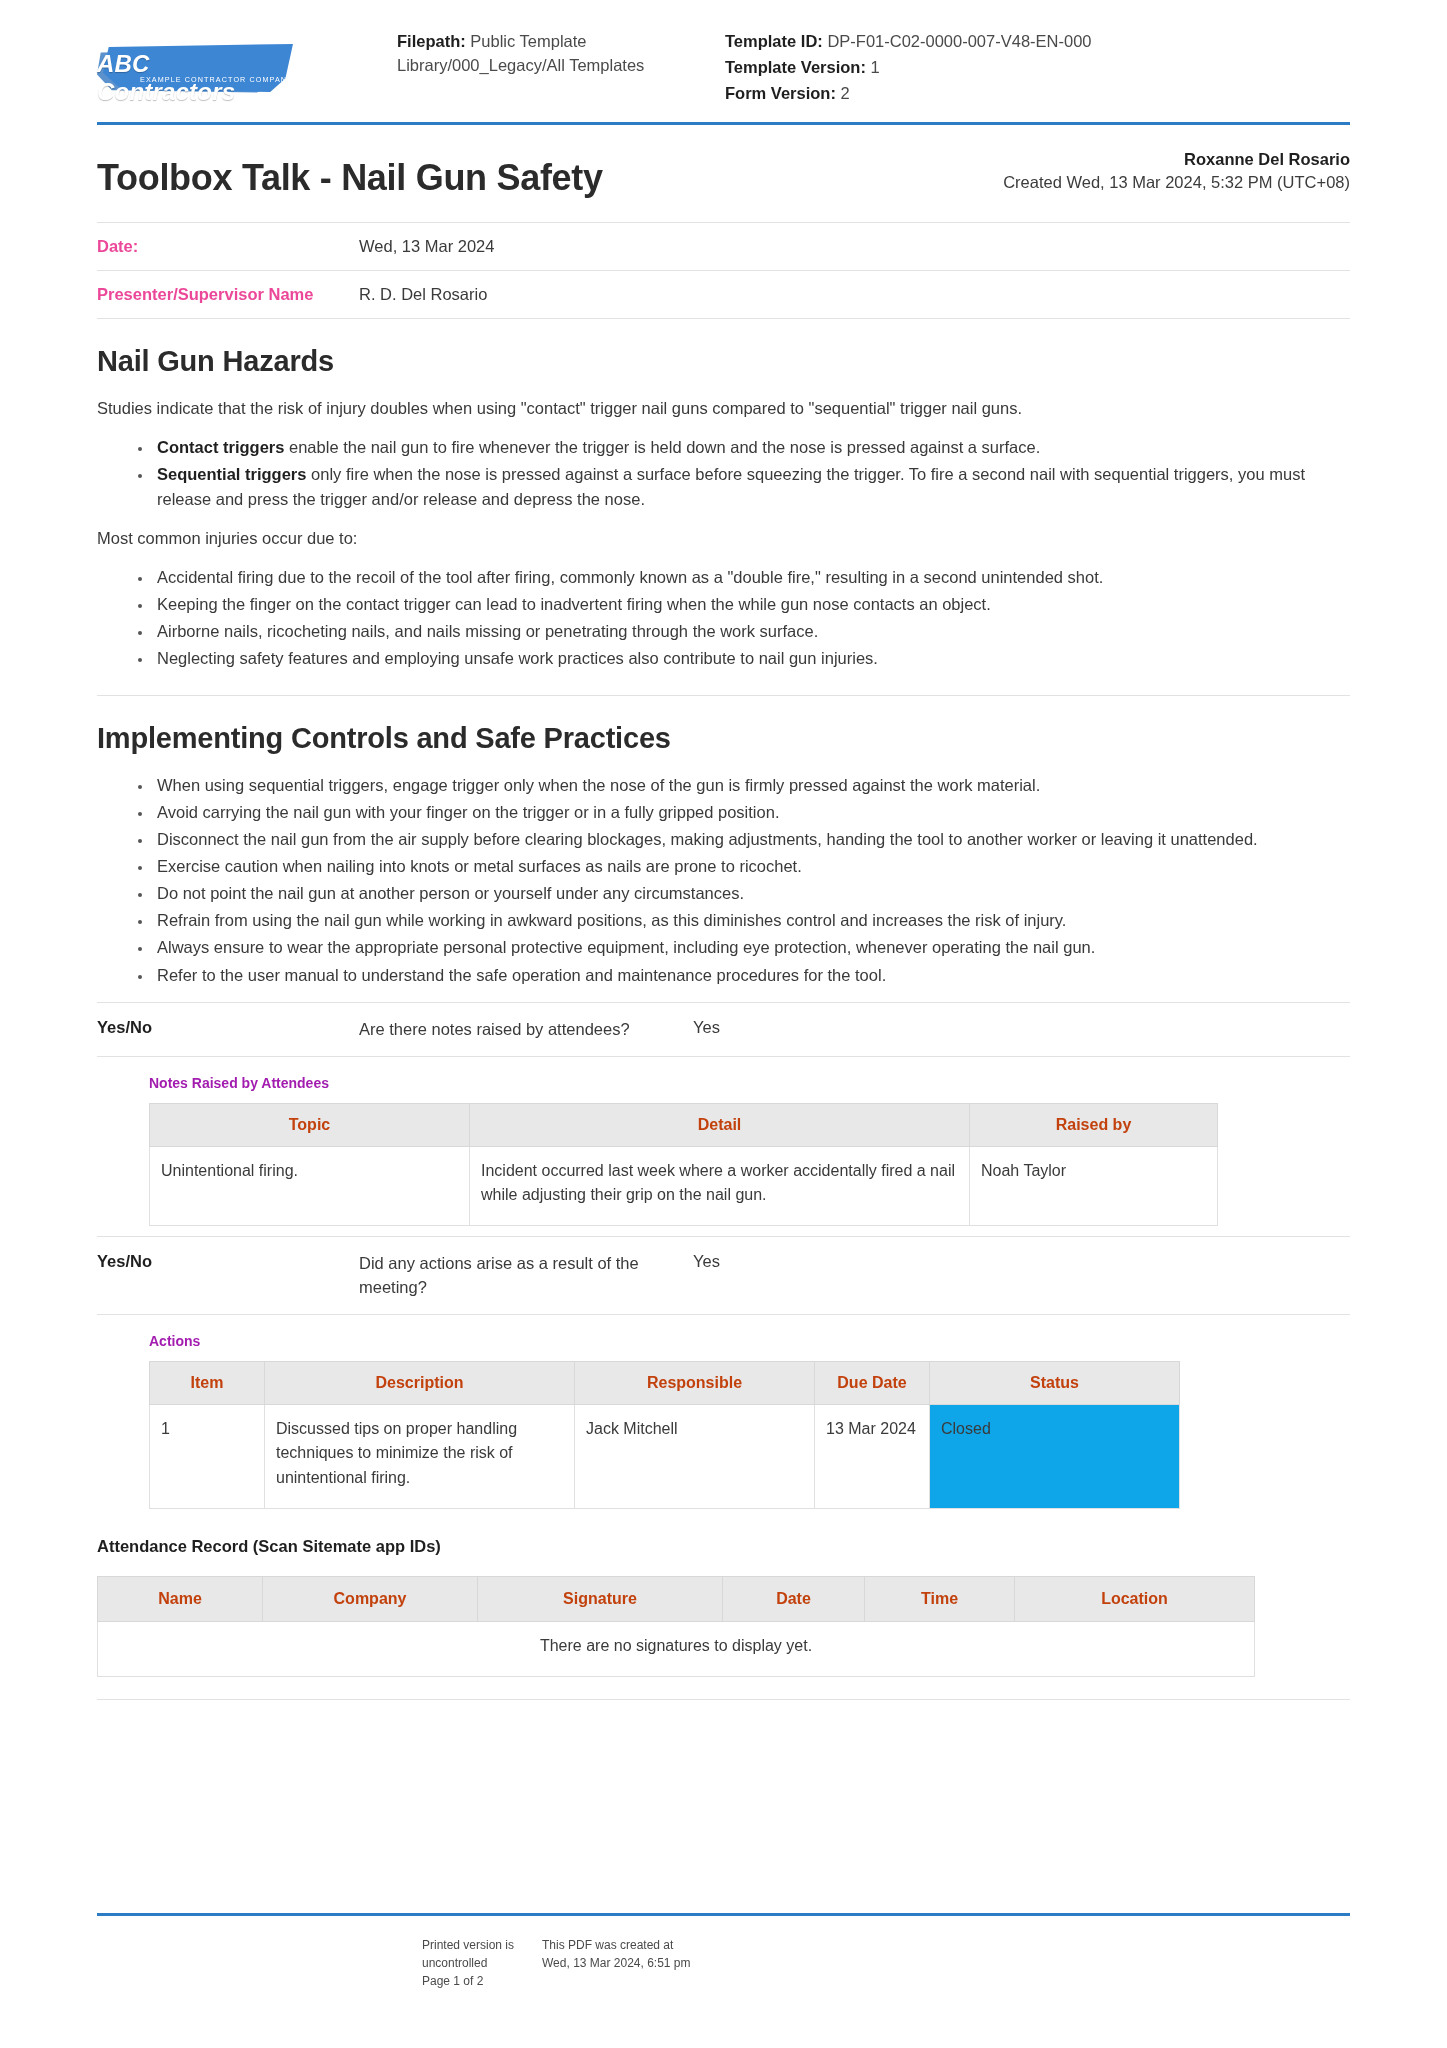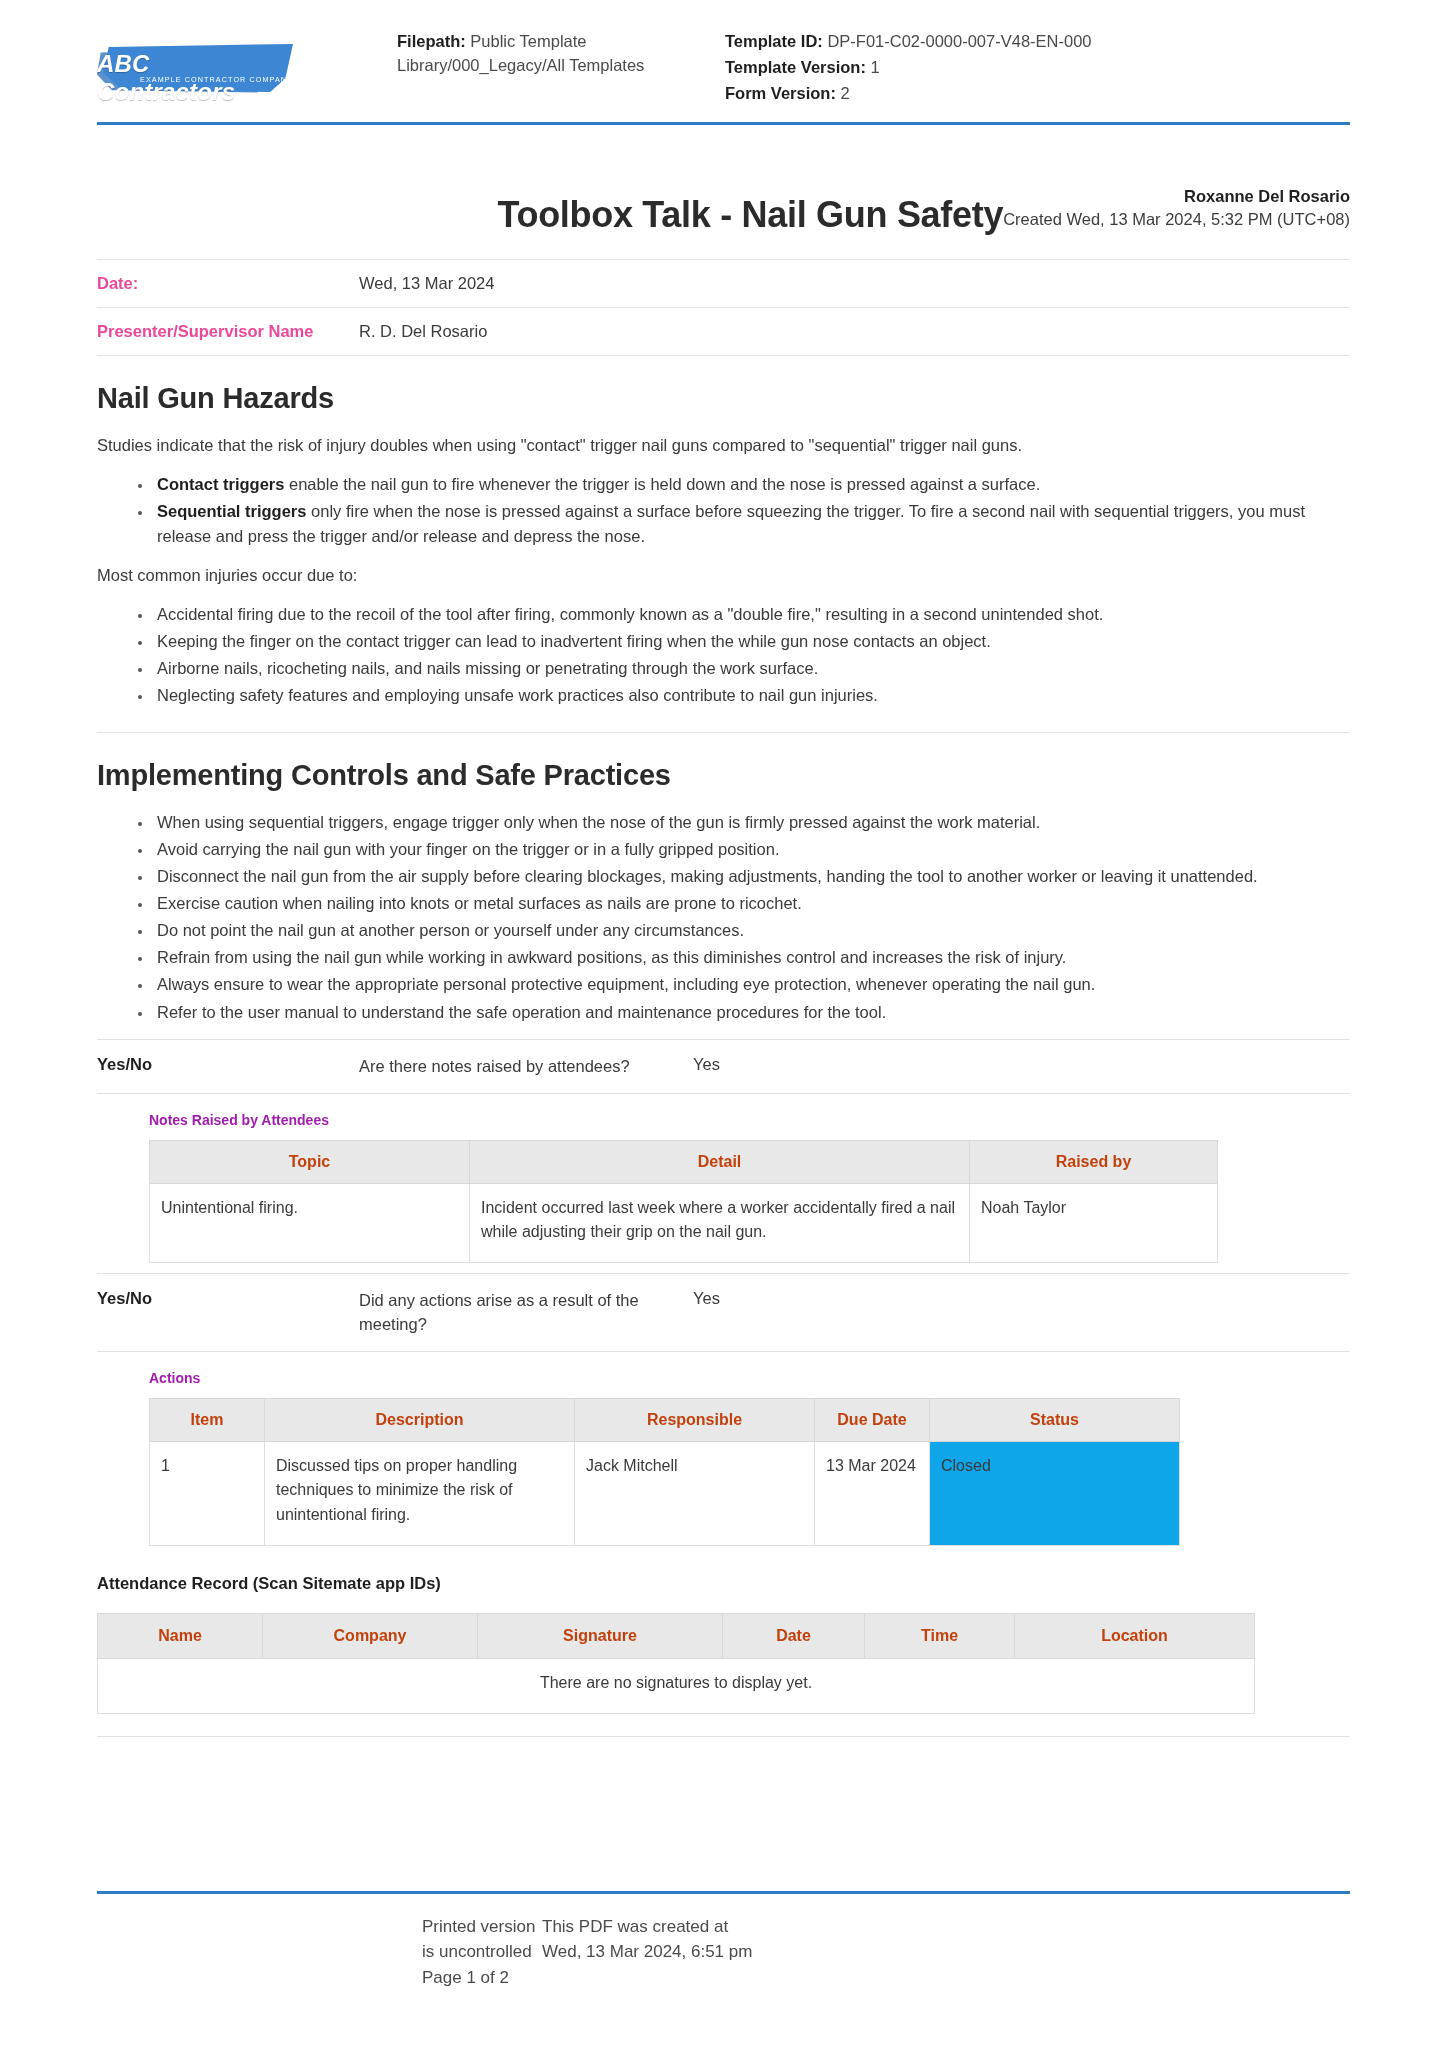--- a/index.html
+++ b/index.html
@@ -82,22 +82,22 @@
   }
   .hdr-col.mid { flex: 0 0 328px; }
   .hdr-col.right { flex: 1 1 auto; }
   .hdr-col b { color: #1f1f1f; font-weight: bold; }
   .hdr-line { margin-bottom: 2px; }
 
   
   .title-row {
     display: flex;
     align-items: flex-end;
-    justify-content: flex-end;
-    padding-top: 60px;
+    justify-content: space-between;
+    padding-top: 23px;
     padding-bottom: 8px;
   }
   .doc-title {
     font-size: 36px;
     font-weight: bold;
     color: #2b2b2b;
     letter-spacing: -0.3px;
     line-height: 1.1;
   }
   .created-box {
@@ -220,21 +220,21 @@
 
   
   .doc-footer {
     position: absolute;
     left: 97px;
     right: 97px;
     bottom: 58px;
     border-top: 3px solid #2b7cc4;
     padding-top: 20px;
     display: flex;
-    font-size: 17px;
+    font-size: 12px;
     color: #4a4a4a;
     line-height: 1.5;
   }
   .footer-left { flex: 0 0 445px; text-align: left; padding-left: 325px; }
   .footer-right { flex: 1 1 auto; text-align: left; padding-left: 0px; }
 </style>
 </head>
 <body>
 
 <div class="page">

